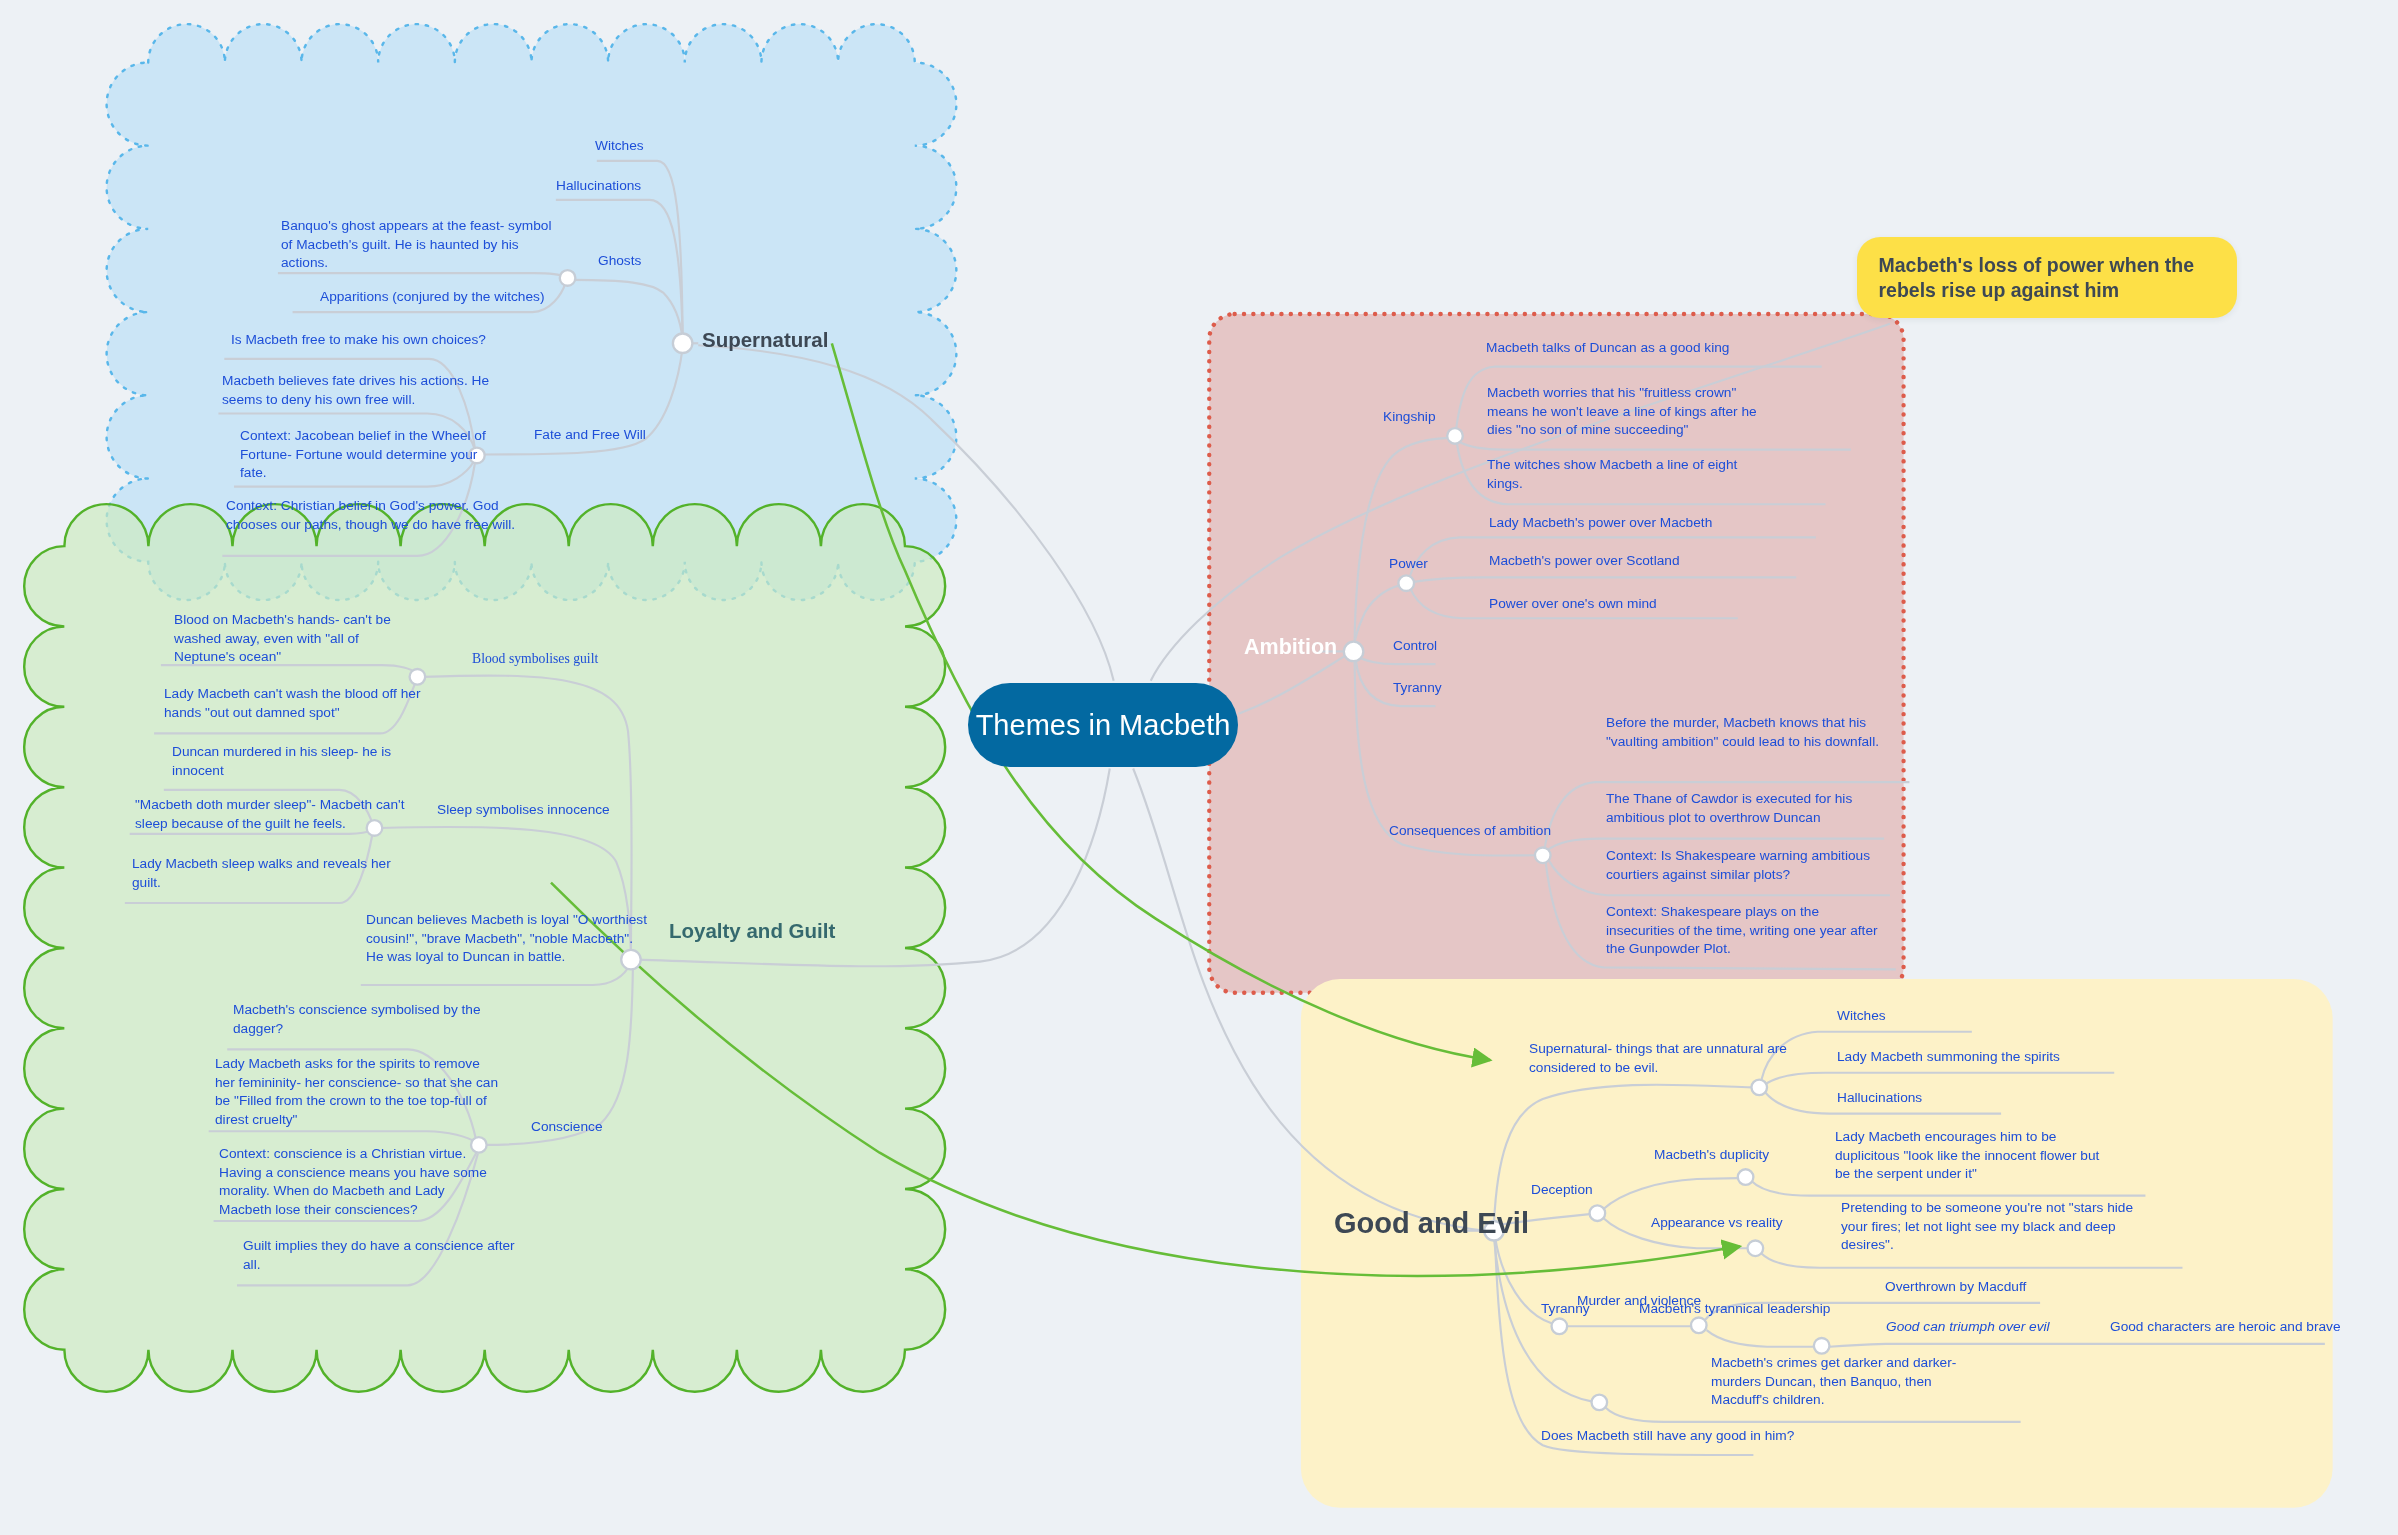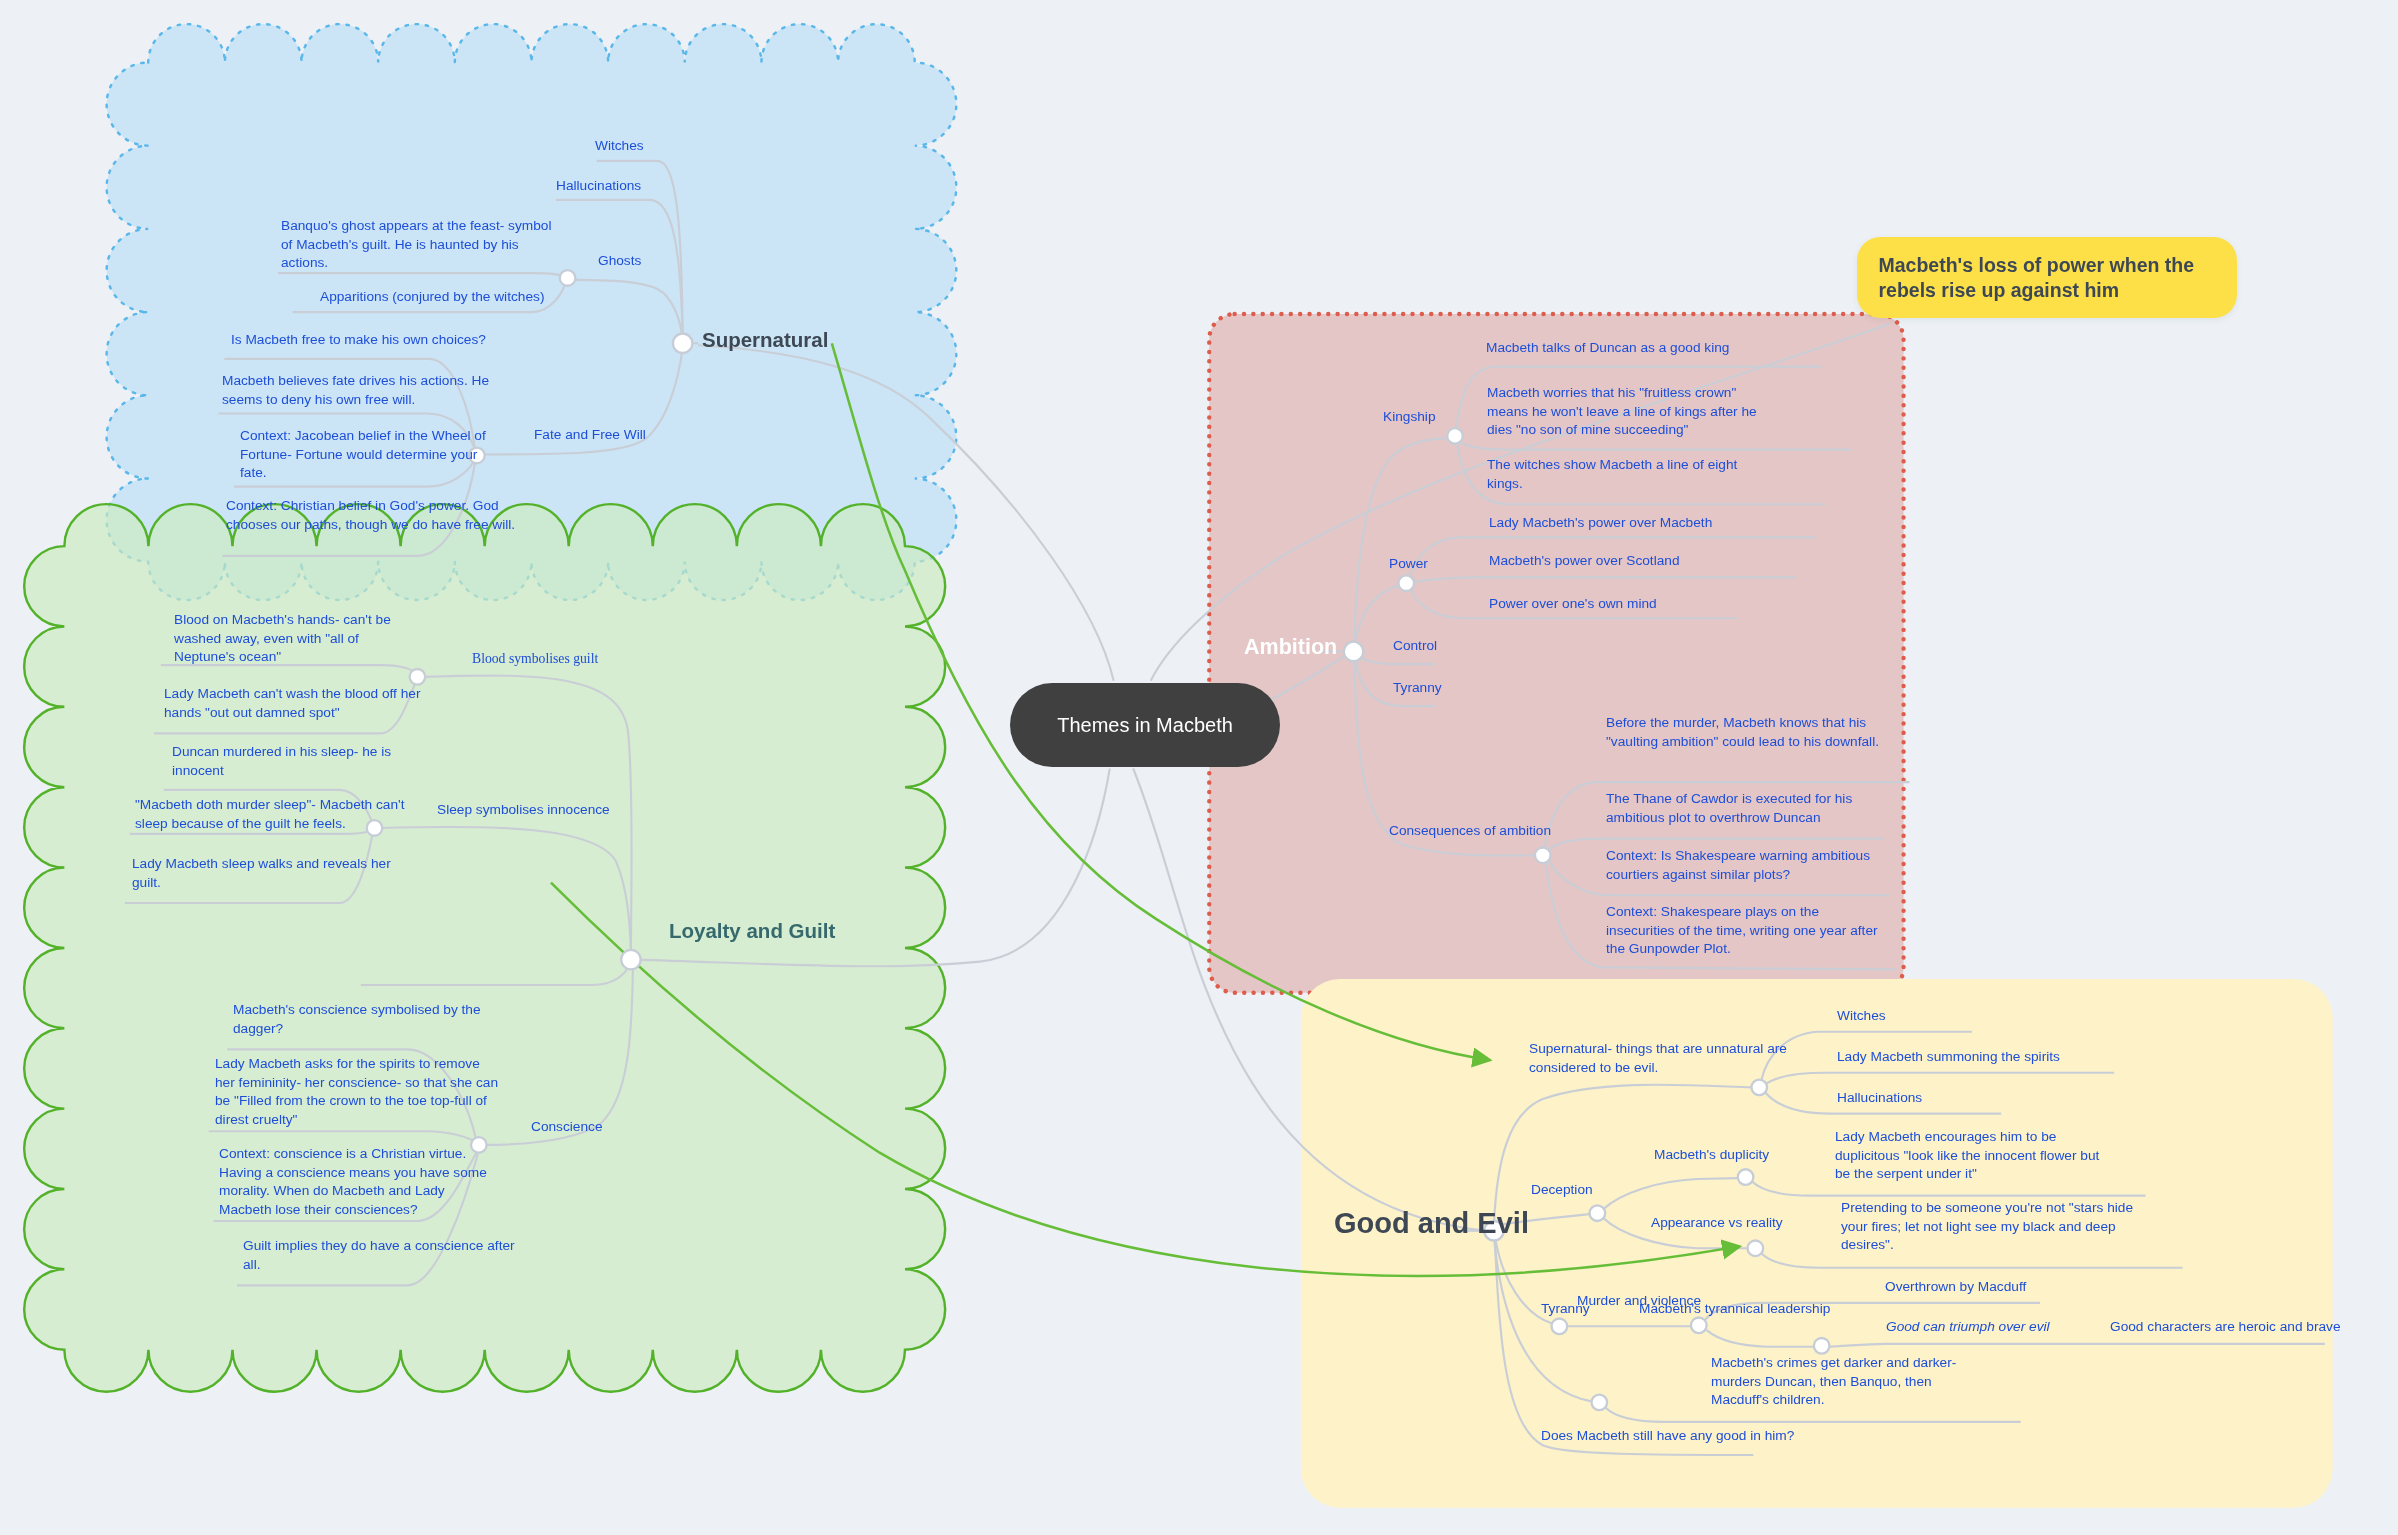--- a/index.html
+++ b/index.html
@@ -4,21 +4,21 @@
 <style>
   html,body{margin:0;padding:0;background:#edf1f5;}
   #canvas{position:relative;width:2398px;height:1535px;overflow:hidden;
           font-family:"Liberation Sans", sans-serif;}
   svg{position:absolute;left:0;top:0;}
   .node{position:absolute;color:#1d4ed8;font-size:13.7px;line-height:18.5px;white-space:normal;}
   .root{position:absolute;font-weight:bold;font-size:20.5px;line-height:23.4px;color:#3d4854;white-space:nowrap;}
   .root.teal{color:#35696e;}
   .root.white{color:#ffffff;font-size:21.5px;}
   .pill{position:absolute;display:flex;align-items:center;justify-content:center;
-        background:#404040;color:#fff;border-radius:43px;font-size:20px;margin-left:42px;}
+        background:#0369a1;color:#fff;border-radius:43px;font-size:29px;}
   .callout{position:absolute;background:#fde047;border-radius:23.4px;padding:15.6px 21.5px;
            font-weight:bold;font-size:19.5px;line-height:25px;color:#3d4854;
            box-shadow:0 2px 5.9px rgba(40,60,80,0.08);}
 </style>
 </head>
 <body>
 
 <div id="canvas">
 
   <svg width="2398" height="1535" viewBox="0 0 2459 1574">
@@ -141,20 +141,21 @@
   <div class="node" style="left:226px;top:497px;width:293px;">Context: Christian belief in God's power. God chooses our paths, though we do have free will.</div>
 
   <div class="root teal" style="left:669px;top:919px;">Loyalty and Guilt</div>
   <div class="node" style="left:174px;top:611px;width:244px;">Blood on Macbeth's hands- can't be washed away, even with "all of Neptune's ocean"</div>
   <div class="node" style="left:472px;top:650px;width:166px;font-family:Liberation Serif, serif;">Blood symbolises guilt</div>
   <div class="node" style="left:164px;top:685px;width:283px;">Lady Macbeth can't wash the blood off her hands "out out damned spot"</div>
   <div class="node" style="left:172px;top:743px;width:244px;">Duncan murdered in his sleep- he is innocent</div>
   <div class="node" style="left:135px;top:796px;width:283px;">"Macbeth doth murder sleep"- Macbeth can't sleep because of the guilt he feels.</div>
   <div class="node" style="left:437px;top:801px;width:195px;">Sleep symbolises innocence</div>
   <div class="node" style="left:132px;top:855px;width:283px;">Lady Macbeth sleep walks and reveals her guilt.</div>
+  <div class="node" style="left:366px;top:911px;width:283px;">Duncan believes Macbeth is loyal "O worthiest cousin!", "brave Macbeth", "noble Macbeth". He was loyal to Duncan in battle.</div>
   <div class="node" style="left:233px;top:1001px;width:254px;">Macbeth's conscience symbolised by the dagger?</div>
   <div class="node" style="left:215px;top:1055px;width:283px;">Lady Macbeth asks for the spirits to remove her femininity- her conscience- so that she can be "Filled from the crown to the toe top-full of direst cruelty"</div>
   <div class="node" style="left:531px;top:1118px;width:117px;">Conscience</div>
   <div class="node" style="left:219px;top:1145px;width:273px;">Context: conscience is a Christian virtue. Having a conscience means you have some morality. When do Macbeth and Lady Macbeth lose their consciences?</div>
   <div class="node" style="left:243px;top:1237px;width:273px;">Guilt implies they do have a conscience after all.</div>
 
   <div class="root white" style="left:1244px;top:636px;">Ambition</div>
   <div class="node" style="left:1486px;top:339px;width:293px;">Macbeth talks of Duncan as a good king</div>
   <div class="node" style="left:1383px;top:408px;width:88px;">Kingship</div>
   <div class="node" style="left:1487px;top:384px;width:293px;">Macbeth worries that his "fruitless crown" means he won't leave a line of kings after he dies "no son of mine succeeding"</div>

